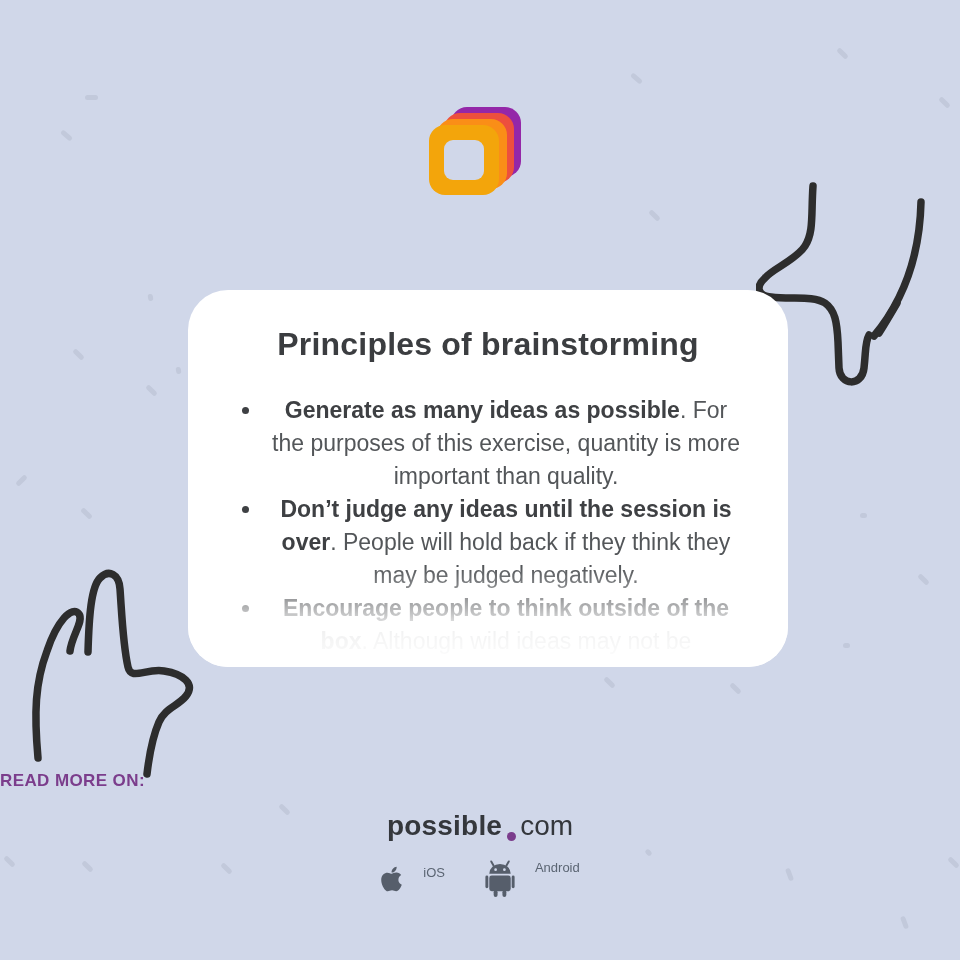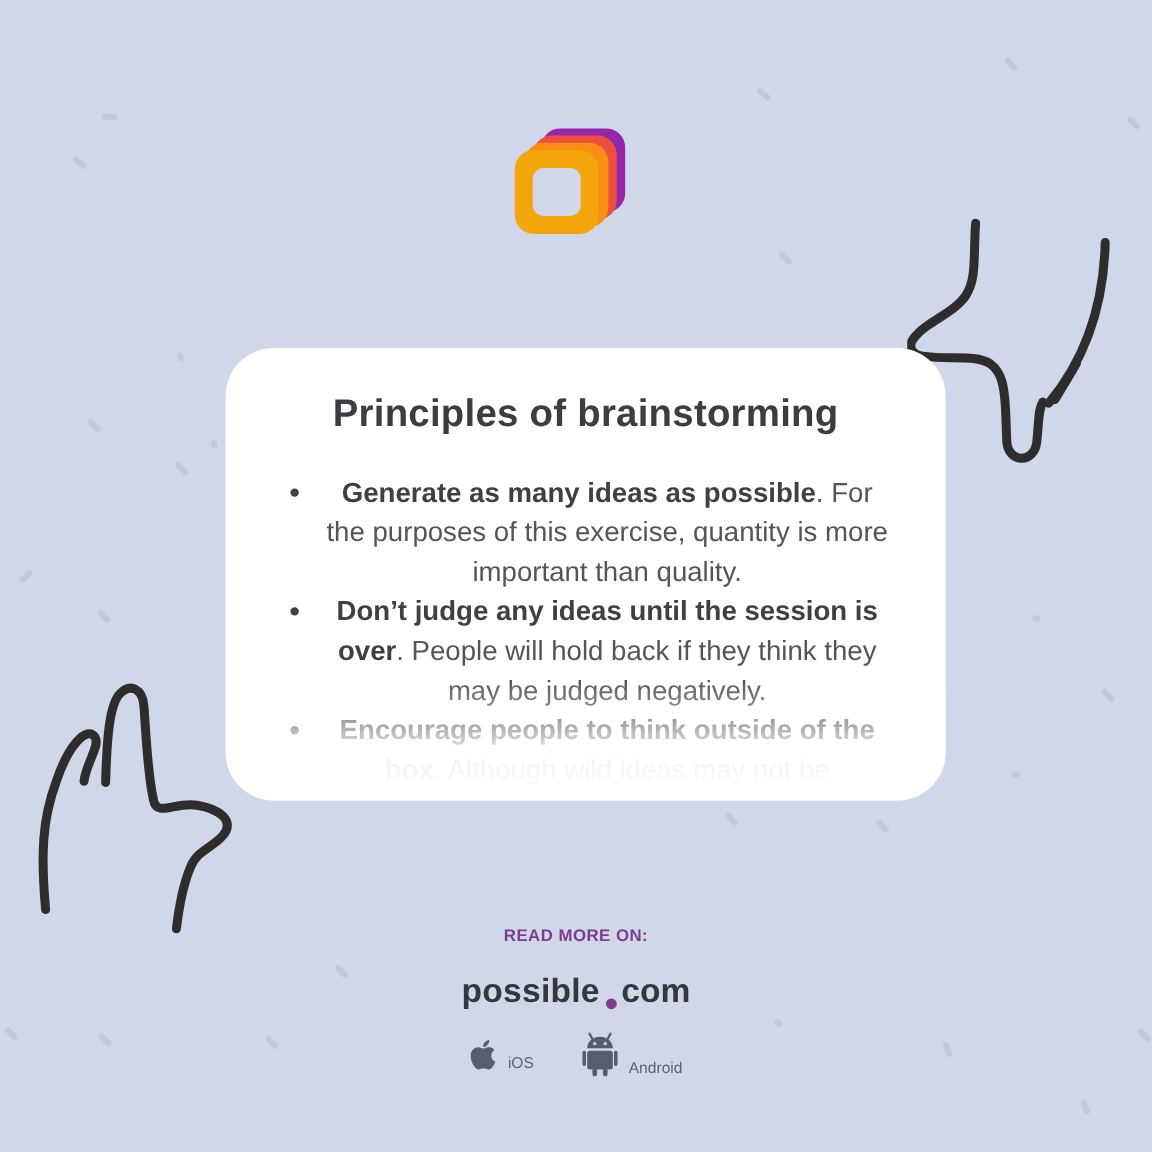--- a/index.html
+++ b/index.html
@@ -65,40 +65,39 @@
   .card li b{color:#3e4043;font-weight:bold;}
   .card-fade{
     position:absolute;left:0;right:0;bottom:0;height:100px;
     background:linear-gradient(to bottom, rgba(255,255,255,0) 0%, rgba(255,255,255,.92) 62%, #ffffff 100%);
     pointer-events:none;
   }
 
   
   .read-more{
     position:absolute;left:0;top:771px;width:100%;
-    text-align:center;
-    font-size:14px;font-weight:bold;letter-spacing:.4px;
+    font-size:17px;font-weight:bold;letter-spacing:.4px;
     color:#7b3d8c;
   }
   .site-row{
     position:absolute;left:0;top:810px;width:100%;
     display:flex;justify-content:center;align-items:baseline;
     color:#34373c;font-size:28px;
   }
   .site-name{font-weight:bold;letter-spacing:.2px;}
   .site-dot{
     display:inline-block;width:9px;height:9px;border-radius:50%;
     background:#7b3d8c;margin:0 4px 1px 5px;align-self:flex-end;
   }
-  .site-tld{font-weight:bold;}
+  .site-tld{font-weight:normal;}
   .apps-row{
     position:absolute;left:0;top:860px;width:100%;
     display:flex;justify-content:center;align-items:center;gap:40px;
   }
-  .app{display:flex;align-items:flex-end;gap:9px;}
+  .app{display:flex;align-items:flex-start;gap:20px;}
   .app svg{display:block;}
   .app .glyph{fill:#565e6b;}
   .app-label{font-size:13px;color:#5b6573;}
 </style>
 </head>
 <body>
 
 <div class="stage">
 
   <div id="confetti-layer">

